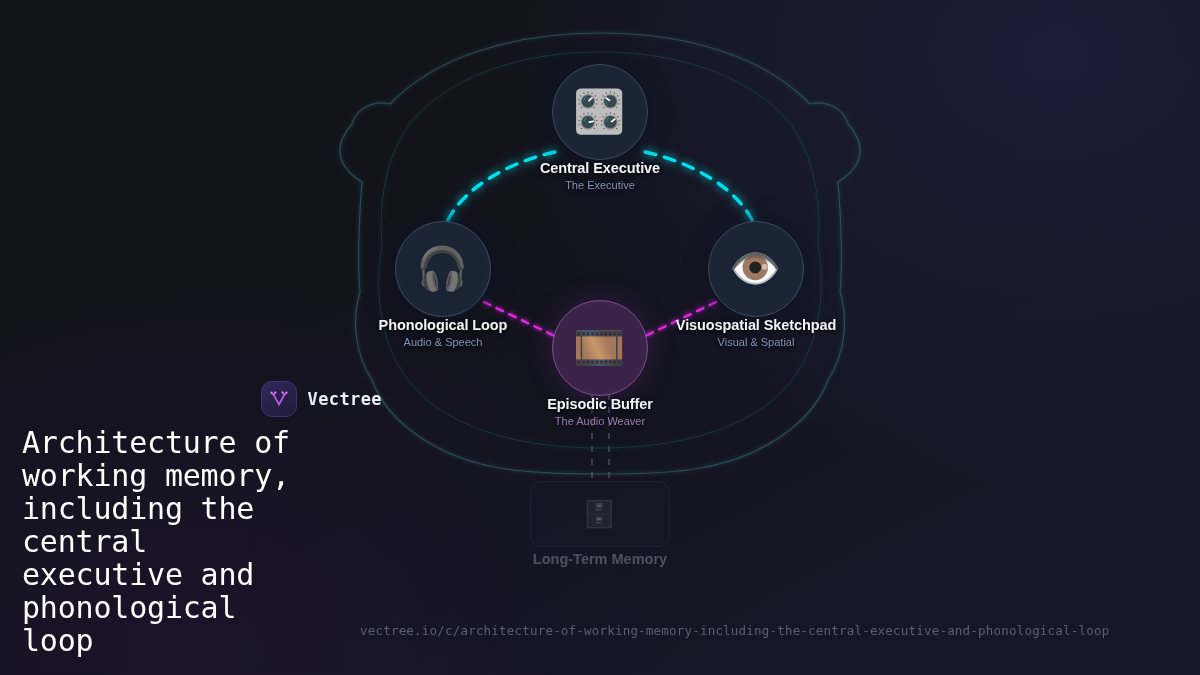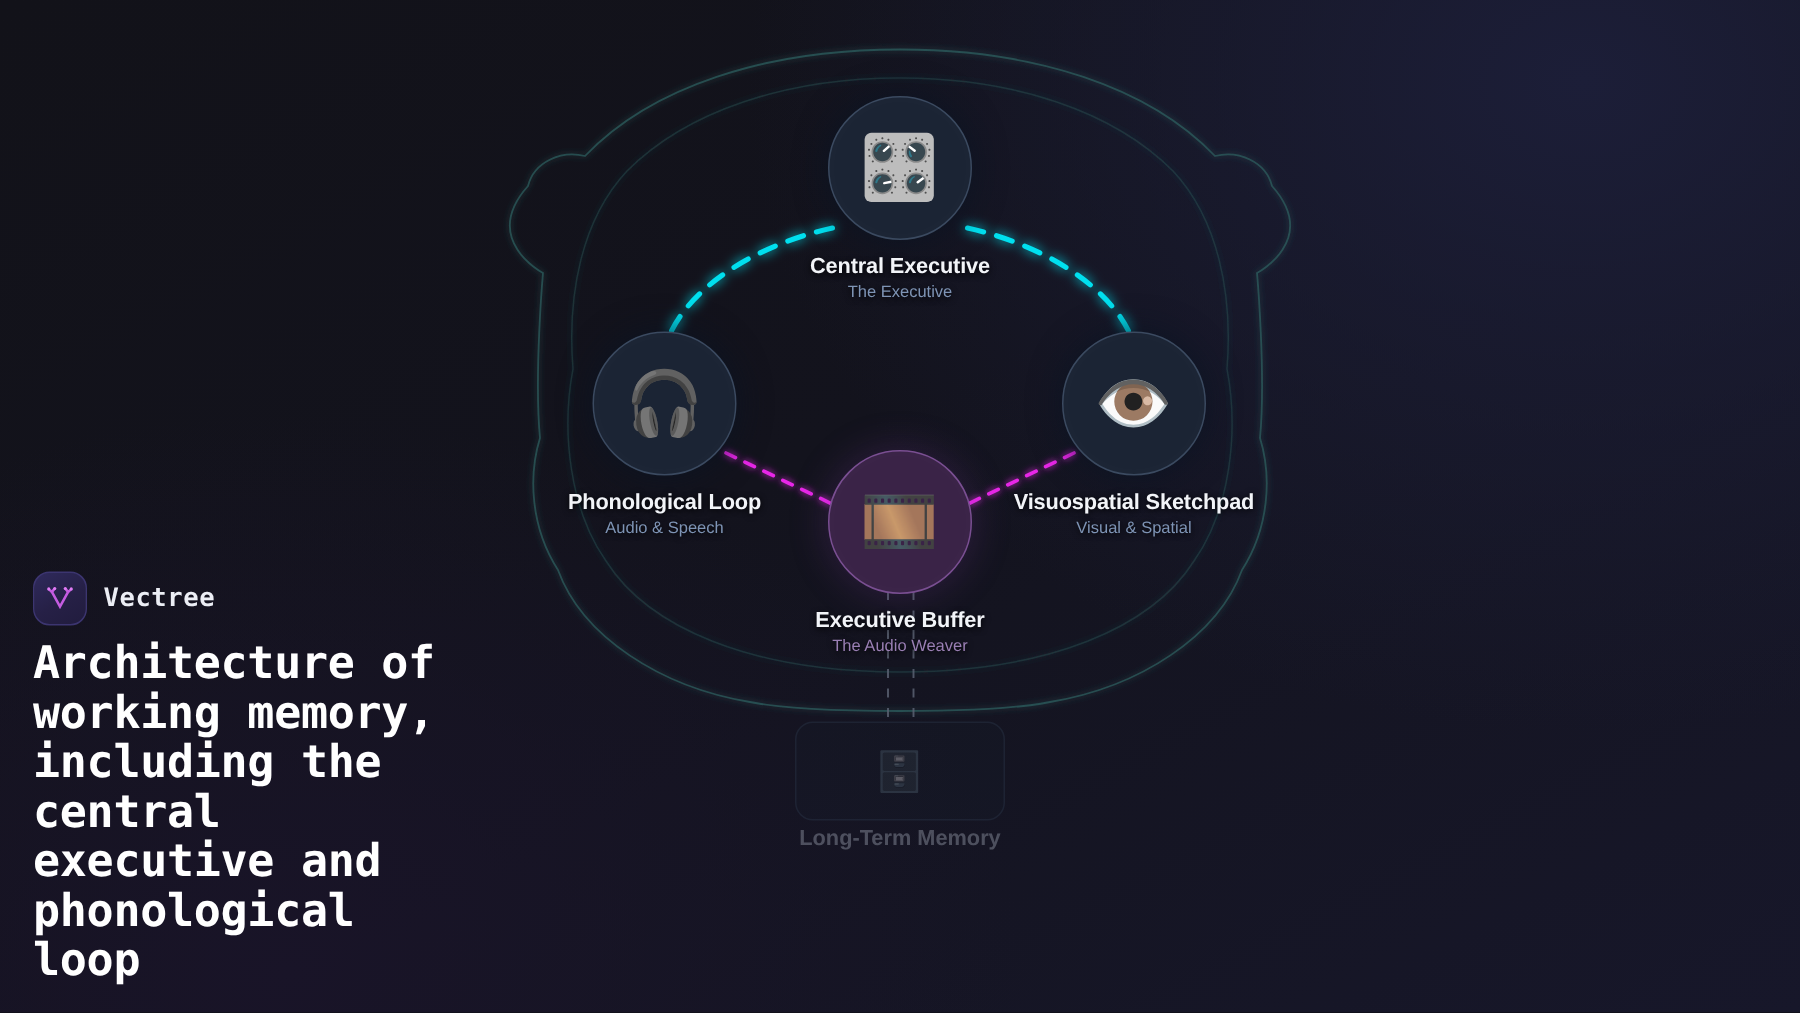--- a/index.html
+++ b/index.html
@@ -53,21 +53,20 @@
     font-size: 42px;
     line-height: 1;
     box-shadow: 0 0 22px rgba(10,20,35,0.85), inset 0 0 18px rgba(255,255,255,0.018);
   }
   .node-circle.accent-purple {
     background: #3a2347;
     border-color: #7a4f92;
     box-shadow: 0 0 26px rgba(120,60,150,0.30), inset 0 0 18px rgba(255,255,255,0.02);
   }
   .node-title {
-    margin-top: 10px;
     font-size: 14.5px;
     font-weight: bold;
     color: #f2f4f8;
     letter-spacing: -0.1px;
     white-space: nowrap;
     text-shadow: 0 1px 4px rgba(0,0,0,0.9);
   }
   .node-sub {
     margin-top: 3px;
     font-size: 11px;
@@ -119,20 +118,21 @@
     position: absolute;
     left: 22px;
     top: 378px;
     width: 360px;
   }
   .brand-row {
     display: flex;
     align-items: center;
     gap: 11px;
     height: 42px;
+    justify-content: flex-end;
   }
   .brand-mark {
     width: 36px;
     height: 36px;
     border-radius: 11px;
     background: linear-gradient(150deg, #2f2a5c 0%, #262046 55%, #211c3e 100%);
     border: 1px solid #3c3570;
     display: flex;
     align-items: center;
     justify-content: center;
@@ -142,21 +142,21 @@
     font-family: "DejaVu Sans Mono", "Liberation Mono", monospace;
     font-size: 17px;
     font-weight: bold;
     color: #eceef5;
     letter-spacing: 0.4px;
   }
   #headline {
     margin-top: 6px;
     font-family: "DejaVu Sans Mono", "Liberation Mono", monospace;
     font-size: 30px;
-    font-weight: bold;
+    font-weight: normal;
     line-height: 33px;
     color: #ffffff;
     letter-spacing: -0.2px;
     white-space: pre-line;
   }
 
   
   #footer-url {
     position: absolute;
     left: 360px;
@@ -257,21 +257,21 @@
       <span>👁️</span>
     </div>
     <div class="node-title">Visuospatial Sketchpad</div>
     <div class="node-sub">Visual &amp; Spatial</div>
   </div>
 
   <div class="node" id="node-episodic">
     <div class="node-circle accent-purple">
       <span>🎞️</span>
     </div>
-    <div class="node-title">Executive Buffer</div>
+    <div class="node-title">Episodic Buffer</div>
     <div class="node-sub sub-purple">The Audio Weaver</div>
   </div>
 
   <div id="ltm">
     <div class="ltm-box">
       <span>🗄️</span>
     </div>
     <div class="ltm-label">Long-Term Memory</div>
   </div>
 
@@ -298,14 +298,15 @@
     </div>
     <div id="headline">Architecture of
 working memory,
 including the
 central
 executive and
 phonological
 loop</div>
   </div>
 
+  <div id="footer-url">vectree.io/c/architecture-of-working-memory-including-the-central-executive-and-phonological-loop</div>
 
 </div>
 
 </body></html>

